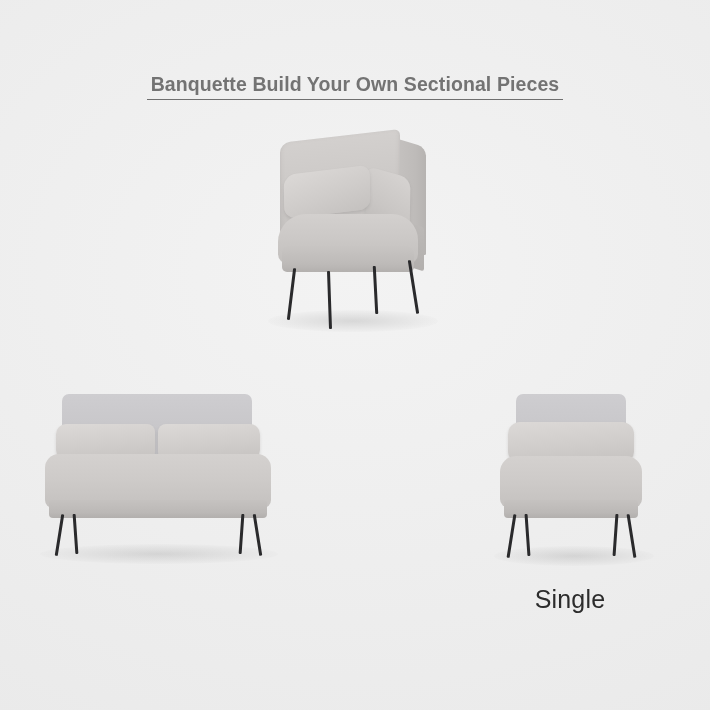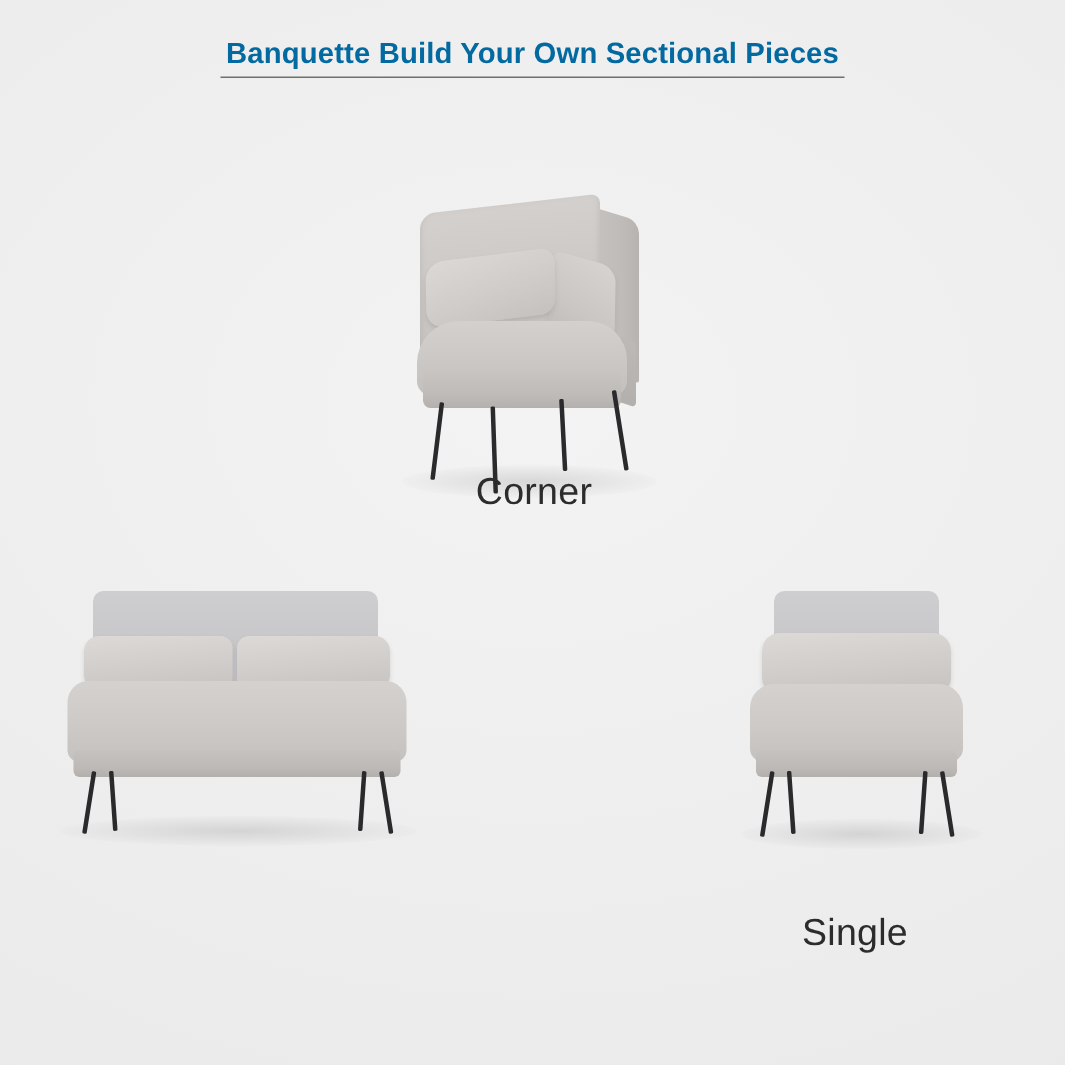--- a/index.html
+++ b/index.html
@@ -30,40 +30,41 @@
     top: 24px;
     left: 0;
     width: 710px;
     text-align: center;
   }
   #page-title {
     display: inline-block;
     font-size: 19.5px;
     font-weight: bold;
     letter-spacing: 0.1px;
-    color: #0369a1;
+    color: #737373;
     line-height: 24px;
     padding: 0 4px 3px 4px;
     border-bottom: 1.5px solid #6f6f6f;
     white-space: nowrap;
+    margin-top: 48px;
   }
 
   
   .piece-label {
     position: absolute;
     font-size: 25px;
     font-weight: 400;
     color: #2c2c2c;
     letter-spacing: 0.2px;
     text-align: center;
     white-space: nowrap;
   }
   #label-corner { left: 256px; top: 314px; width: 200px; }
   #label-bench  { left:  60px; top: 577px; width: 200px; }
-  #label-single { left: 470px; top: 608px; width: 200px; }
+  #label-single { left: 470px; top: 585px; width: 200px; }
 
   
   .piece { position: absolute; }
   .fab {            
     position: absolute;
     background: #cdcac7;
   }
   .leg {
     position: absolute;
     background: #2a2a2c;
@@ -219,21 +220,20 @@
     <div class="fab" id="corner-base-side"></div>
     <div class="fab" id="corner-cushion-right"></div>
     <div class="fab" id="corner-cushion-left"></div>
     <div class="fab" id="corner-seat"></div>
     <div class="fab" id="corner-base"></div>
     <div class="leg" id="corner-leg-1"></div>
     <div class="leg" id="corner-leg-2"></div>
     <div class="leg" id="corner-leg-3"></div>
     <div class="leg" id="corner-leg-4"></div>
   </div>
-  <div class="piece-label" id="label-corner">Corner</div>
 
   <div class="piece" id="piece-bench">
     <div class="shadow" id="bench-shadow"></div>
     <div class="fab" id="bench-back"></div>
     <div class="fab" id="bench-cushion-left"></div>
     <div class="fab" id="bench-cushion-right"></div>
     <div class="fab" id="bench-seat"></div>
     <div class="fab" id="bench-base"></div>
     <div class="leg" id="bench-leg-1"></div>
     <div class="leg" id="bench-leg-2"></div>

